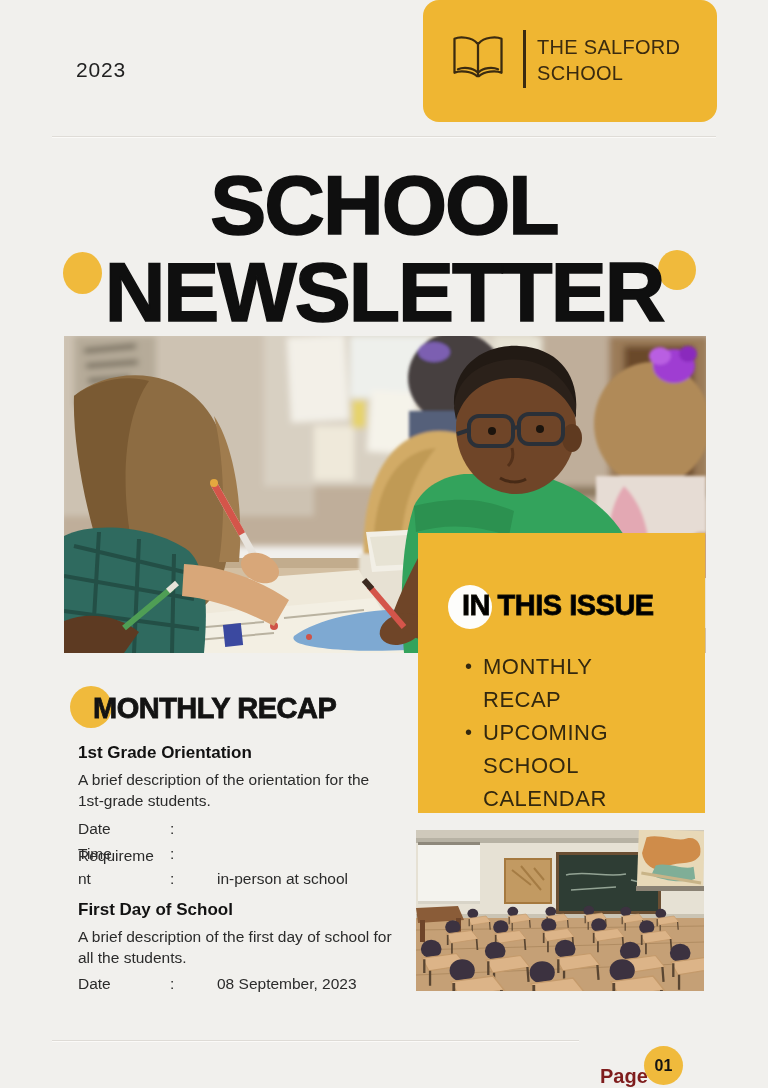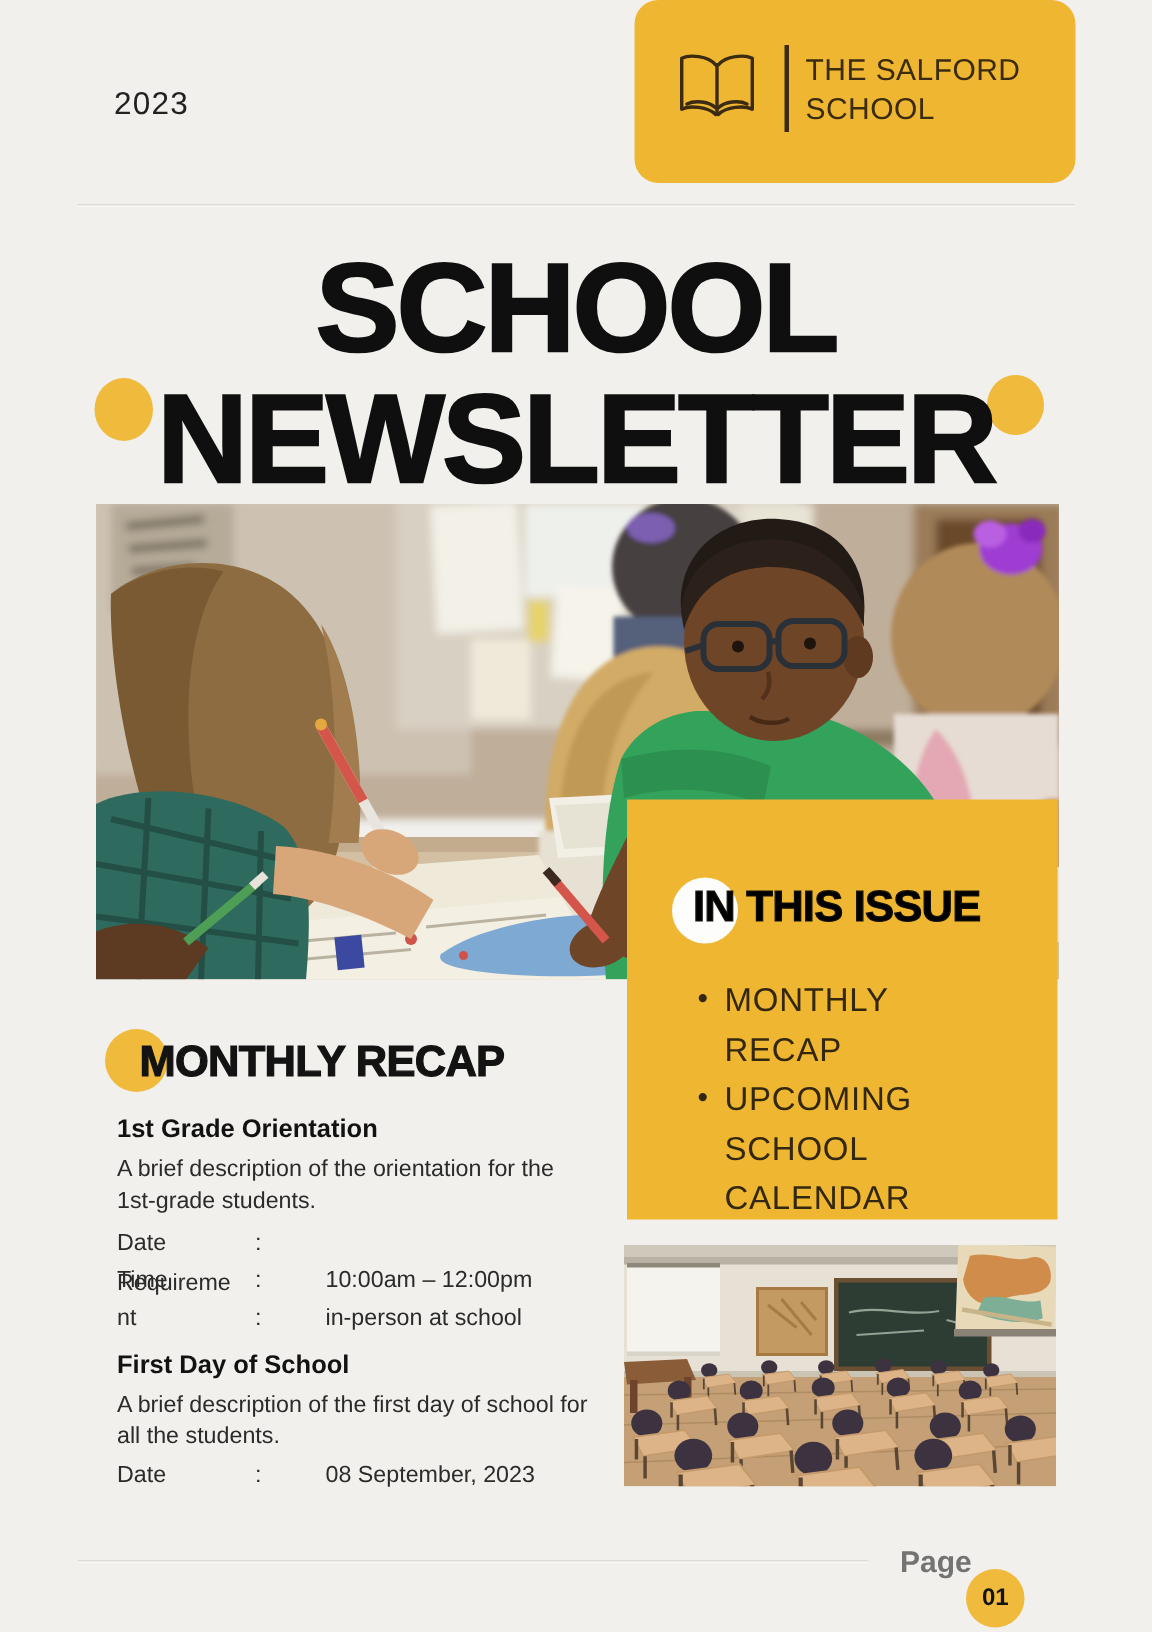--- a/index.html
+++ b/index.html
@@ -53,21 +53,21 @@
   .article p{margin:0;font-size:15.5px;line-height:21px;}
   .article-1 p{margin-bottom:4px;}
   .article-2 p{margin-bottom:2px;}
   .detail-row{display:flex;height:25px;line-height:23px;font-size:15.5px;align-items:flex-end;}
   .dl{width:84px;word-break:break-all;}
   .dc{width:55px;padding-left:8px;box-sizing:border-box;}
   .dv{flex:1;white-space:nowrap;}
   
   .footer-line{position:absolute;left:52px;top:1040px;width:527px;height:1px;background:#dedbd6;
     box-shadow:0 1px 0 #fbfaf8;}
-  .footer-page{position:absolute;left:600px;top:1031px;font-size:20px;font-weight:800;color:#737373;}
+  .footer-page{position:absolute;left:600px;top:1065px;font-size:20px;font-weight:800;color:#7f1d1d;}
   .footer-circle{position:absolute;left:644px;top:1046px;width:39px;height:39px;background:#f0ba3c;
     border-radius:50%;display:flex;align-items:center;justify-content:center;
     font-size:16px;font-weight:800;color:#131313;}
 </style>
 </head>
 <body>
 
 <div class="page">
 
   <div class="date-block">
@@ -221,21 +221,20 @@
   <div class="article article-1">
     <h3>1st Grade Orientation</h3>
     <p>A brief description of the orientation for the 1st-grade students.</p>
     <div class="detail-row">
       <span class="dl">Date</span>
       <span class="dc">:</span>
     </div>
     <div class="detail-row">
       <span class="dl">Time</span>
       <span class="dc">:</span>
-      <span class="dv">10:00am – 12:00pm</span>
     </div>
     <div class="detail-row">
       <span class="dl">Requirement</span>
       <span class="dc">:</span>
       <span class="dv">in-person at school</span>
     </div>
   </div>
 
   <div class="article article-2">
     <h3>First Day of School</h3>

